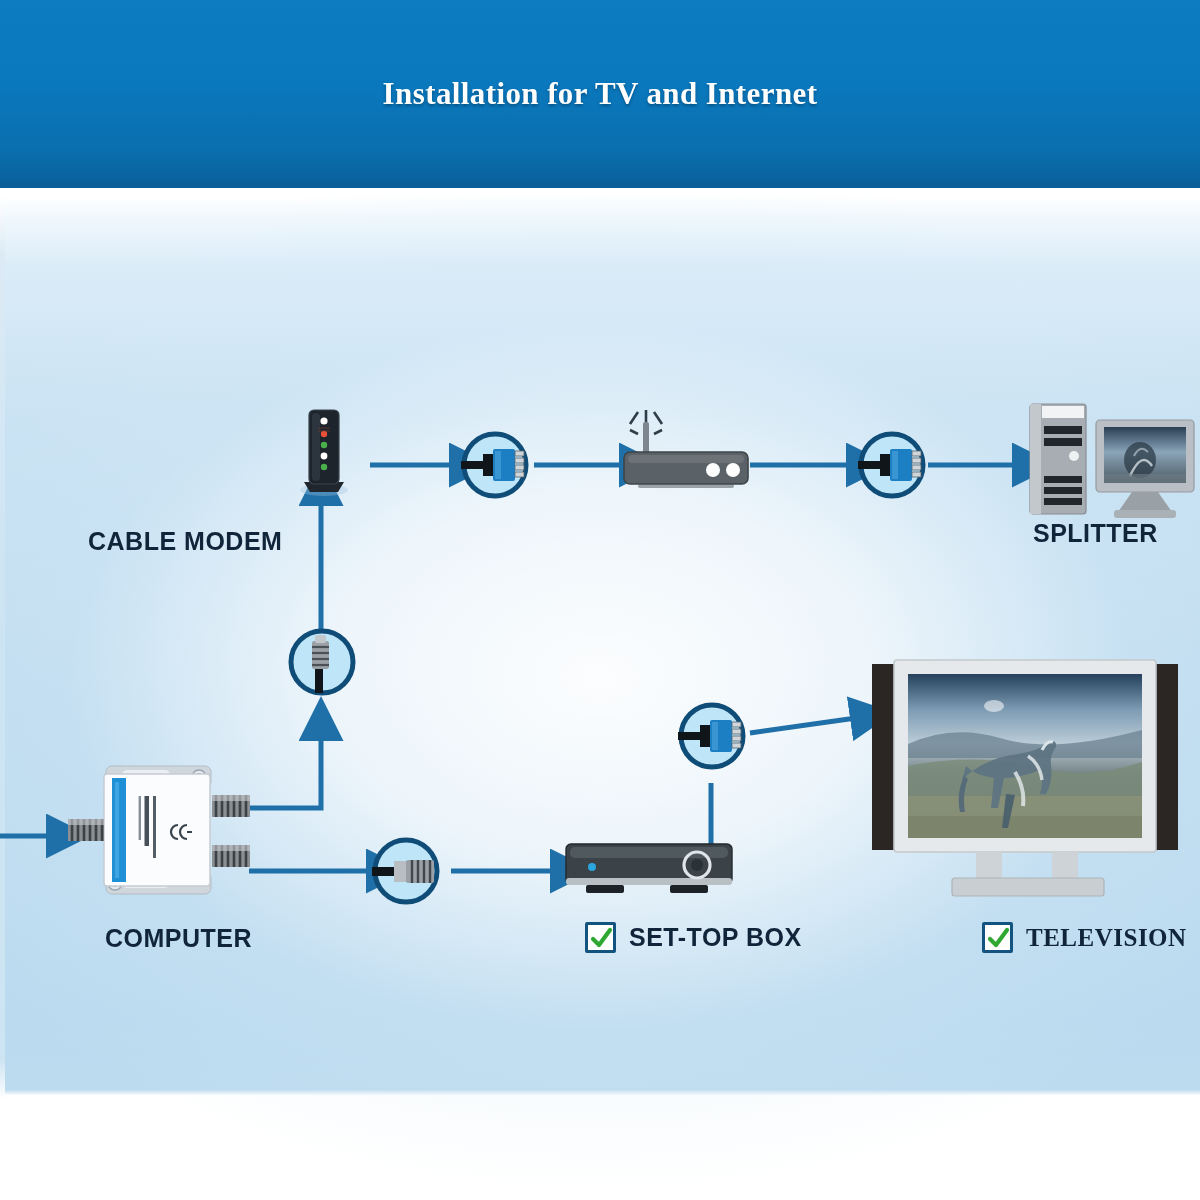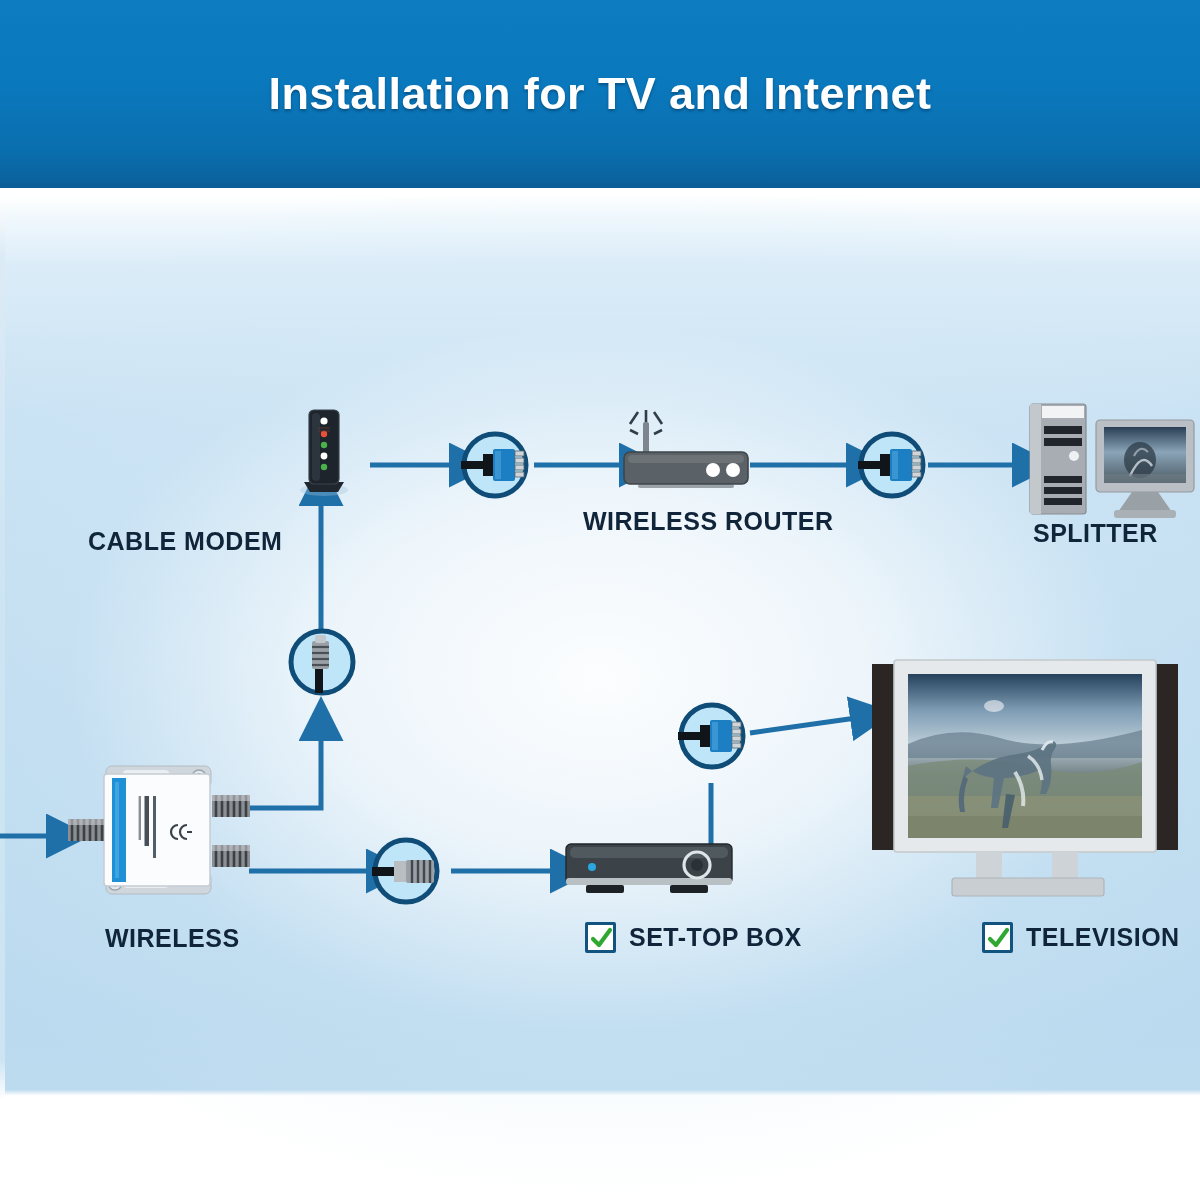--- a/index.html
+++ b/index.html
@@ -10,23 +10,23 @@
   }
   #page{position:relative;width:1200px;height:1200px;background:#fff;}
 
   
   #banner{
     position:absolute;left:0;top:0;width:1200px;height:188px;
     background:linear-gradient(180deg,#0e7cc0 0%,#0a78bd 45%,#0a6fae 80%,#0a5f99 100%);
     display:flex;align-items:center;justify-content:center;
   }
   #banner-title{
-    color:#ffffff;font-size:45px;font-weight:bold;letter-spacing:.4px;
+    color:#ffffff;font-size:31px;font-weight:bold;letter-spacing:.4px;
     text-shadow:0 2px 3px rgba(0,40,70,.45);
-    font-family:Liberation Sans, sans-serif;
+    font-family:Liberation Serif, serif;
     text-align:center;
   }
   #banner-underline{
     position:absolute;left:0;top:183px;width:1200px;height:5px;background:#0a5f99;
   }
 
   
   #stage{
     position:absolute;left:0;top:196px;width:1200px;height:1004px;
     background:
@@ -193,21 +193,21 @@
         <line x1="156" y1="85" x2="156" y2="107"></line>
           <line x1="162" y1="85" x2="162" y2="107"></line>
         <line x1="168" y1="85" x2="168" y2="107"></line>
           <line x1="174" y1="85" x2="174" y2="107"></line>
         <line x1="180" y1="85" x2="180" y2="107"></line>
           <line x1="186" y1="85" x2="186" y2="107"></line>
       </g>
       <rect x="152" y="85" width="38" height="6" fill="#c9cdd0" opacity=".6"></rect>
     </g>
   </svg>
-  <div class="label lbl-big" style="left:105px;top:924px;">WIRELESS</div>
+  <div class="label lbl-big" style="left:105px;top:924px;">COMPUTER</div>
 
   <svg class="node" style="left:287px;top:627px;" width="70" height="70">
     <circle cx="35" cy="35" r="31" fill="#bfe6f8" stroke="#0f4d78" stroke-width="5"></circle>
     <rect x="28" y="40" width="8" height="26" fill="#10151a"></rect>
     <rect x="25" y="14" width="17" height="28" rx="2" fill="#9aa0a5"></rect>
     <g stroke="#4a5056" stroke-width="2.2">
       <line x1="25" y1="20" x2="42" y2="20"></line>
         <line x1="25" y1="26" x2="42" y2="26"></line>
       <line x1="25" y1="32" x2="42" y2="32"></line>
         <line x1="25" y1="38" x2="42" y2="38"></line>
@@ -264,21 +264,20 @@
       <line x1="14" y1="22" x2="22" y2="26"></line>
       <line x1="46" y1="22" x2="38" y2="26"></line>
     </g>
     <rect x="27" y="14" width="6" height="34" rx="2" fill="#7d868e"></rect>
     <rect x="8" y="44" width="124" height="32" rx="6" fill="#5a6267" stroke="#3e4549" stroke-width="1.6"></rect>
     <rect x="12" y="47" width="116" height="8" rx="4" fill="#73797e" opacity=".7"></rect>
     <circle cx="97" cy="62" r="7" fill="#ffffff"></circle>
     <circle cx="117" cy="62" r="7" fill="#ffffff"></circle>
     <rect x="22" y="76" width="96" height="4" rx="2" fill="#4a5155" opacity=".5"></rect>
   </svg>
-  <div class="label lbl-big" style="left:583px;top:507px;">WIRELESS ROUTER</div>
 
   <svg class="node" style="left:852px;top:427px;" width="80" height="76">
     <circle cx="40" cy="38" r="31" fill="#bfe6f8" stroke="#0f4d78" stroke-width="5"></circle>
     <rect x="6" y="34" width="22" height="8" fill="#10151a"></rect>
     <path d="M28,27 h10 v22 h-10 z" fill="#10151a"></path>
     <rect x="38" y="22" width="22" height="32" rx="2" fill="#1c7fc4"></rect>
     <rect x="40" y="24" width="6" height="28" fill="#4ea3dd" opacity=".6"></rect>
     <g fill="#cfd6db" stroke="#5a6168" stroke-width=".8">
       <rect x="60" y="24" width="9" height="5"></rect>
       <rect x="60" y="31" width="9" height="5"></rect>
@@ -397,16 +396,16 @@
     <rect x="110" y="204" width="26" height="32" fill="#cdd3d6"></rect>
     <rect x="186" y="204" width="26" height="32" fill="#cdd3d6"></rect>
     <rect x="86" y="230" width="152" height="18" rx="3" fill="#c8ced2" stroke="#aeb5b9" stroke-width="1.2"></rect>
   </svg>
   <div class="checkrow" style="left:938px;top:922px;">
     <span class="checkbox">
       <svg width="23" height="23" viewBox="0 0 23 23">
         <path d="M3,12 L9,18 L20,3" fill="none" stroke="#2fa832" stroke-width="4.2" stroke-linecap="round" stroke-linejoin="round"></path>
       </svg>
     </span>
-    <span class="label lbl-big" style="position:static;">TELEVISION</span>
+    <span class="label lbl-big" style="position:static;font-family:Liberation Serif, serif;">TELEVISION</span>
   </div>
 
 </div>
 
 </body></html>

